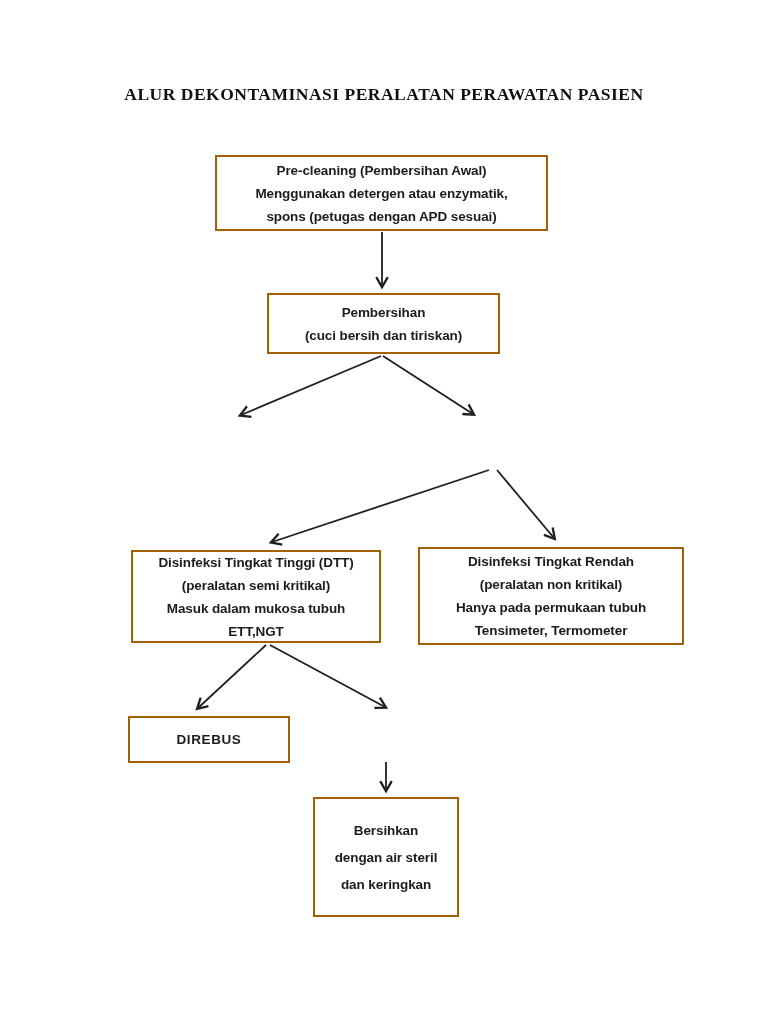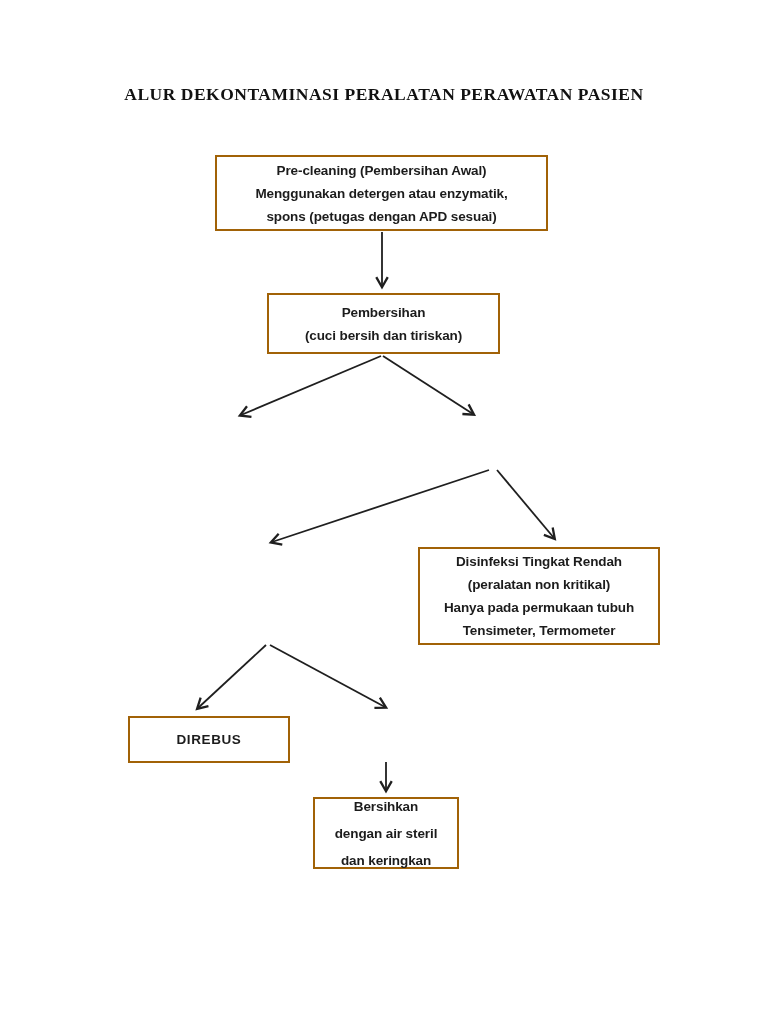--- a/index.html
+++ b/index.html
@@ -86,26 +86,30 @@
 
   <div class="node" style="left:215px; top:155px; width:333px; height:76px;">Pre-cleaning (Pembersihan Awal)
 Menggunakan detergen atau enzymatik,
 spons (petugas dengan APD sesuai)</div>
 
   <div class="node" style="left:267px; top:293px; width:233px; height:61px;">Pembersihan
 (cuci bersih dan tiriskan)</div>
 
 
 
+  <div class="node" style="left:131px; top:550px; width:250px; height:93px;">Disinfeksi Tingkat Tinggi (DTT)
+(peralatan semi kritikal)
+Masuk dalam mukosa tubuh
+ETT,NGT</div>
 
-  <div class="node" style="left:418px; top:547px; width:242px; height:98px;">Disinfeksi Tingkat Rendah
+  <div class="node" style="left:418px; top:547px; width:266px; height:98px;">Disinfeksi Tingkat Rendah
 (peralatan non kritikal)
 Hanya pada permukaan tubuh
 Tensimeter, Termometer</div>
 
   <div class="node caps" style="left:128px; top:716px; width:162px; height:47px;">DIREBUS</div>
 
 
-  <div class="node tall" style="left:313px; top:797px; width:146px; height:72px;">Bersihkan
+  <div class="node tall" style="left:313px; top:797px; width:146px; height:120px;">Bersihkan
 dengan air steril
 dan keringkan</div>
 
 </div>
 
 </body></html>

